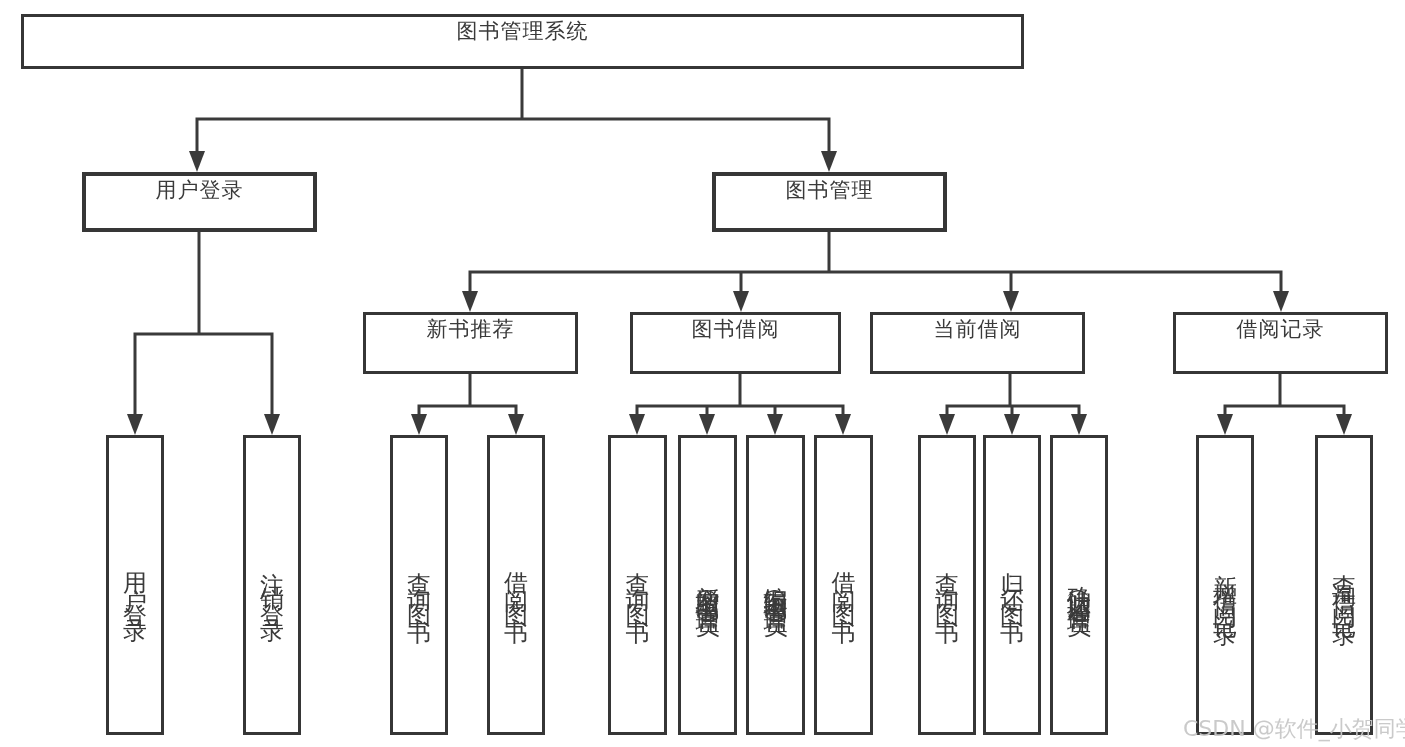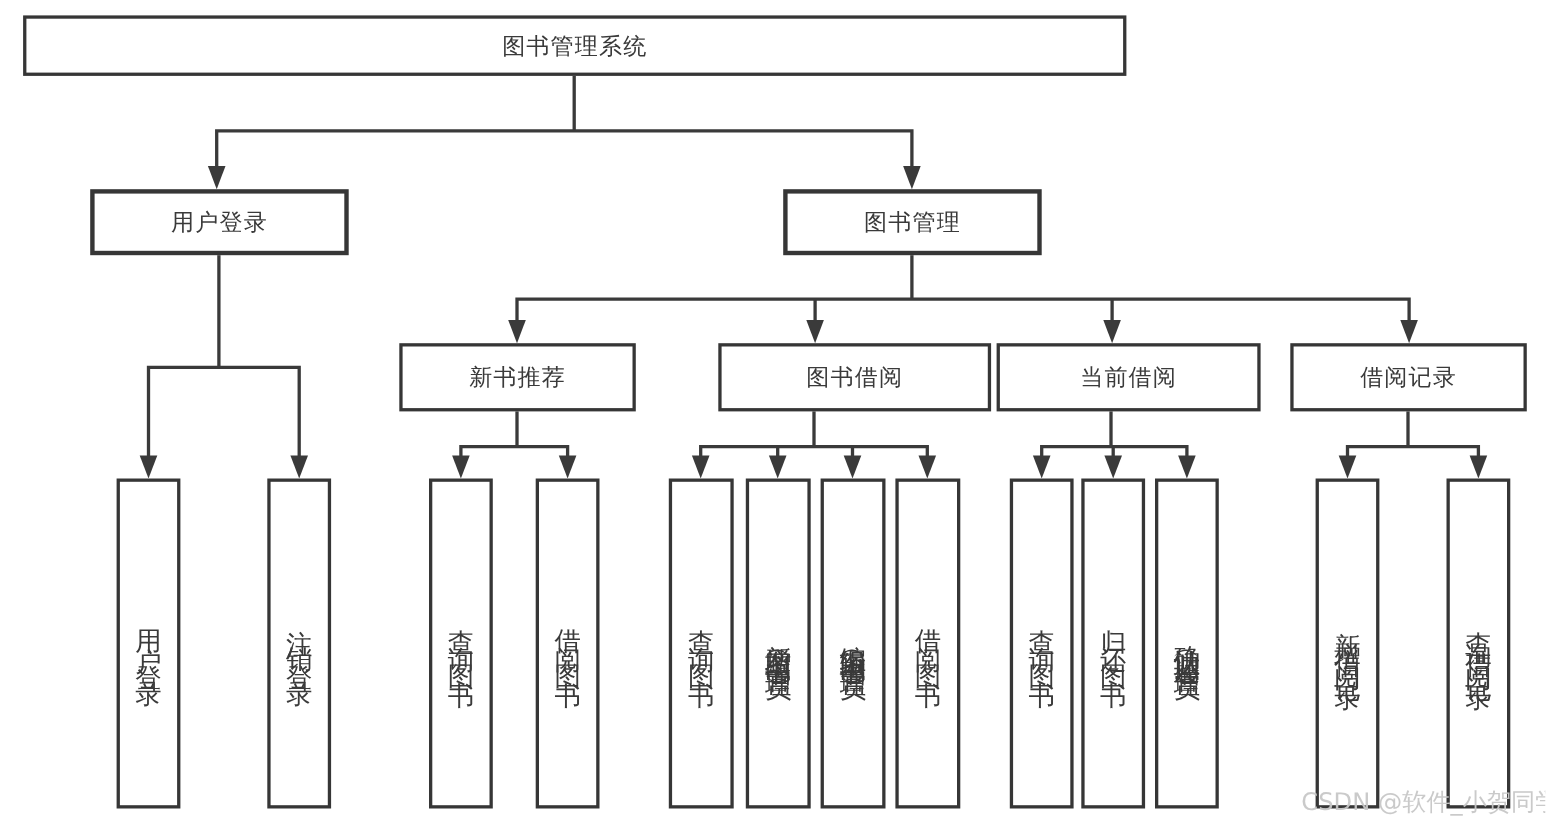--- a/index.html
+++ b/index.html
@@ -4,21 +4,21 @@
 <style>
   html,body { margin:0; padding:0; background:#ffffff; }
   .canvas {
     position:relative; width:1405px; height:747px; background:#ffffff;
     font-family:"DejaVu Sans","Liberation Sans",sans-serif; overflow:hidden;
   }
   svg.connectors { position:absolute; left:0; top:0; width:1405px; height:747px; }
   .node {
     position:absolute; box-sizing:border-box; background:#ffffff;
     border:3px solid #363636; color:#3a3a3a;
-    display:flex; align-items:center; justify-content:center;
+    display:flex; align-items:flex-start; justify-content:center;
     font-size:21px; letter-spacing:1px;
   }
   .node.lvl2 { border-width:4px; }
   .leaf {
     position:absolute; box-sizing:border-box; background:#ffffff;
     border:3px solid #363636; color:#3a3a3a;
     top:435px; height:300px; width:58px;
     display:flex; align-items:center; justify-content:center;
   }
   .leaf .vtext {
@@ -76,24 +76,24 @@
   <div class="node lvl2" style="left:82px; top:172px; width:235px; height:60px;">
     <span>用户登录</span>
   </div>
   <div class="node" style="left:363px; top:312px; width:215px; height:62px;">
     <span>新书推荐</span>
   </div>
 
   <div class="node lvl2" style="left:712px; top:172px; width:235px; height:60px;">
     <span>图书管理</span>
   </div>
-  <div class="node" style="left:653px; top:312px; width:248px; height:62px;">
+  <div class="node" style="left:630px; top:312px; width:211px; height:62px;">
     <span>图书借阅</span>
   </div>
-  <div class="node" style="left:906px; top:312px; width:240px; height:62px;">
+  <div class="node" style="left:870px; top:312px; width:215px; height:62px;">
     <span>当前借阅</span>
   </div>
   <div class="node" style="left:1173px; top:312px; width:215px; height:62px;">
     <span>借阅记录</span>
   </div>
 
   <div class="leaf" style="left:106px;">
     <span class="vtext sp-wide">用户登录</span>
   </div>
   <div class="leaf" style="left:243px;">

